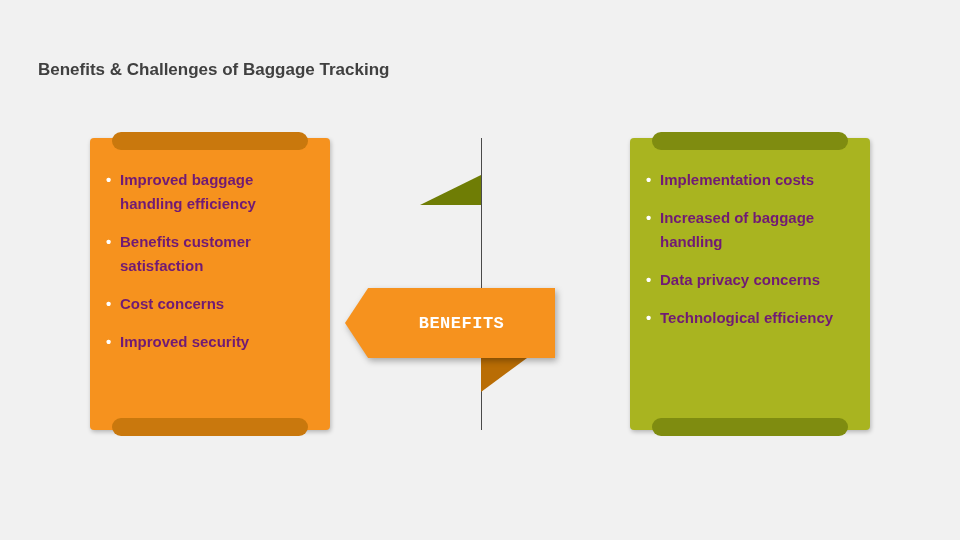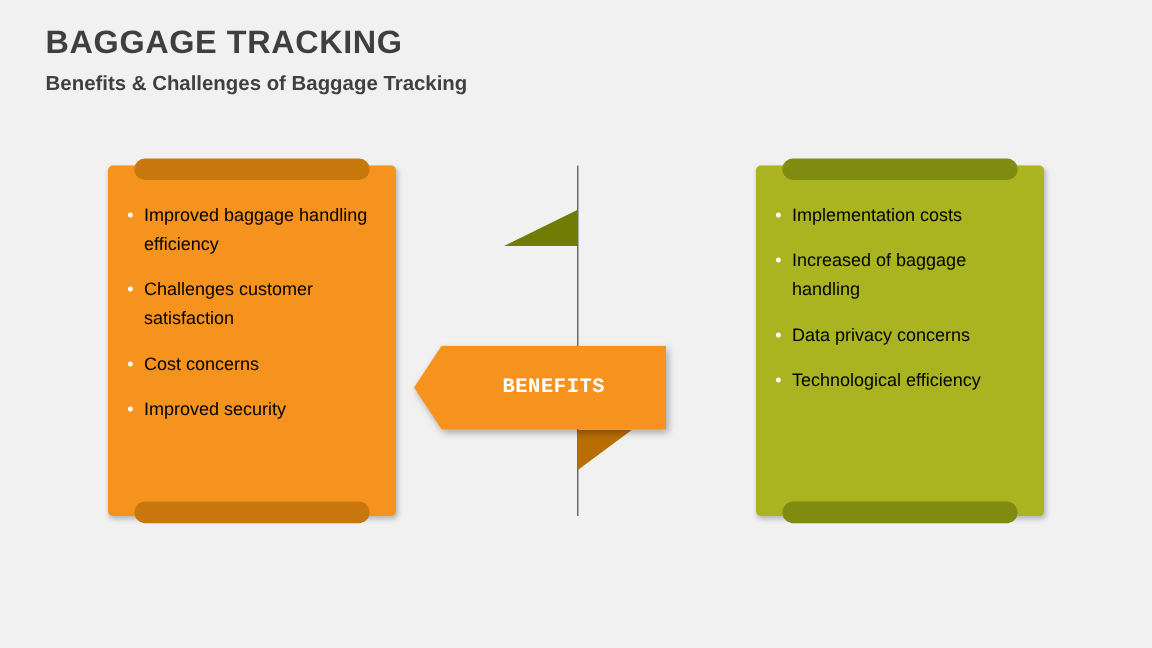--- a/index.html
+++ b/index.html
@@ -66,23 +66,24 @@
   .challenges-box::before, .challenges-box::after { background: #7f8c10; }
 
   .box ul {
     list-style: none;
     padding: 30px 16px 0 14px;
   }
   .box li {
     position: relative;
     padding-left: 16px;
     margin-bottom: 14px;
-    color: #000000;
+    color: #701a75;
     font-size: 15px;
     line-height: 1.6;
+    font-weight: bold;
   }
   .box li::before {
     content: "\2022";
     position: absolute;
     left: 2px; top: 0;
     color: #ffffff;
   }
 
   
   .banner-wrap {
@@ -132,29 +133,28 @@
     width: 46px; height: 34px;
     background: #b96d05;
     clip-path: polygon(0 0, 100% 0, 0 100%);
   }
 </style>
 </head>
 <body>
 
 <div class="slide">
 
-  <div class="title">BAGGAGE TRACKING</div>
   <div class="subtitle">Benefits &amp; Challenges of Baggage Tracking</div>
 
   <div class="center-line"></div>
 
   <div class="box benefits-box">
     <ul>
       <li>Improved baggage handling efficiency</li>
-      <li>Challenges customer satisfaction</li>
+      <li>Benefits customer satisfaction</li>
       <li>Cost concerns</li>
       <li>Improved security</li>
     </ul>
   </div>
 
   <div class="box challenges-box">
     <ul>
       <li>Implementation costs</li>
       <li>Increased of baggage handling</li>
       <li>Data privacy concerns</li>

